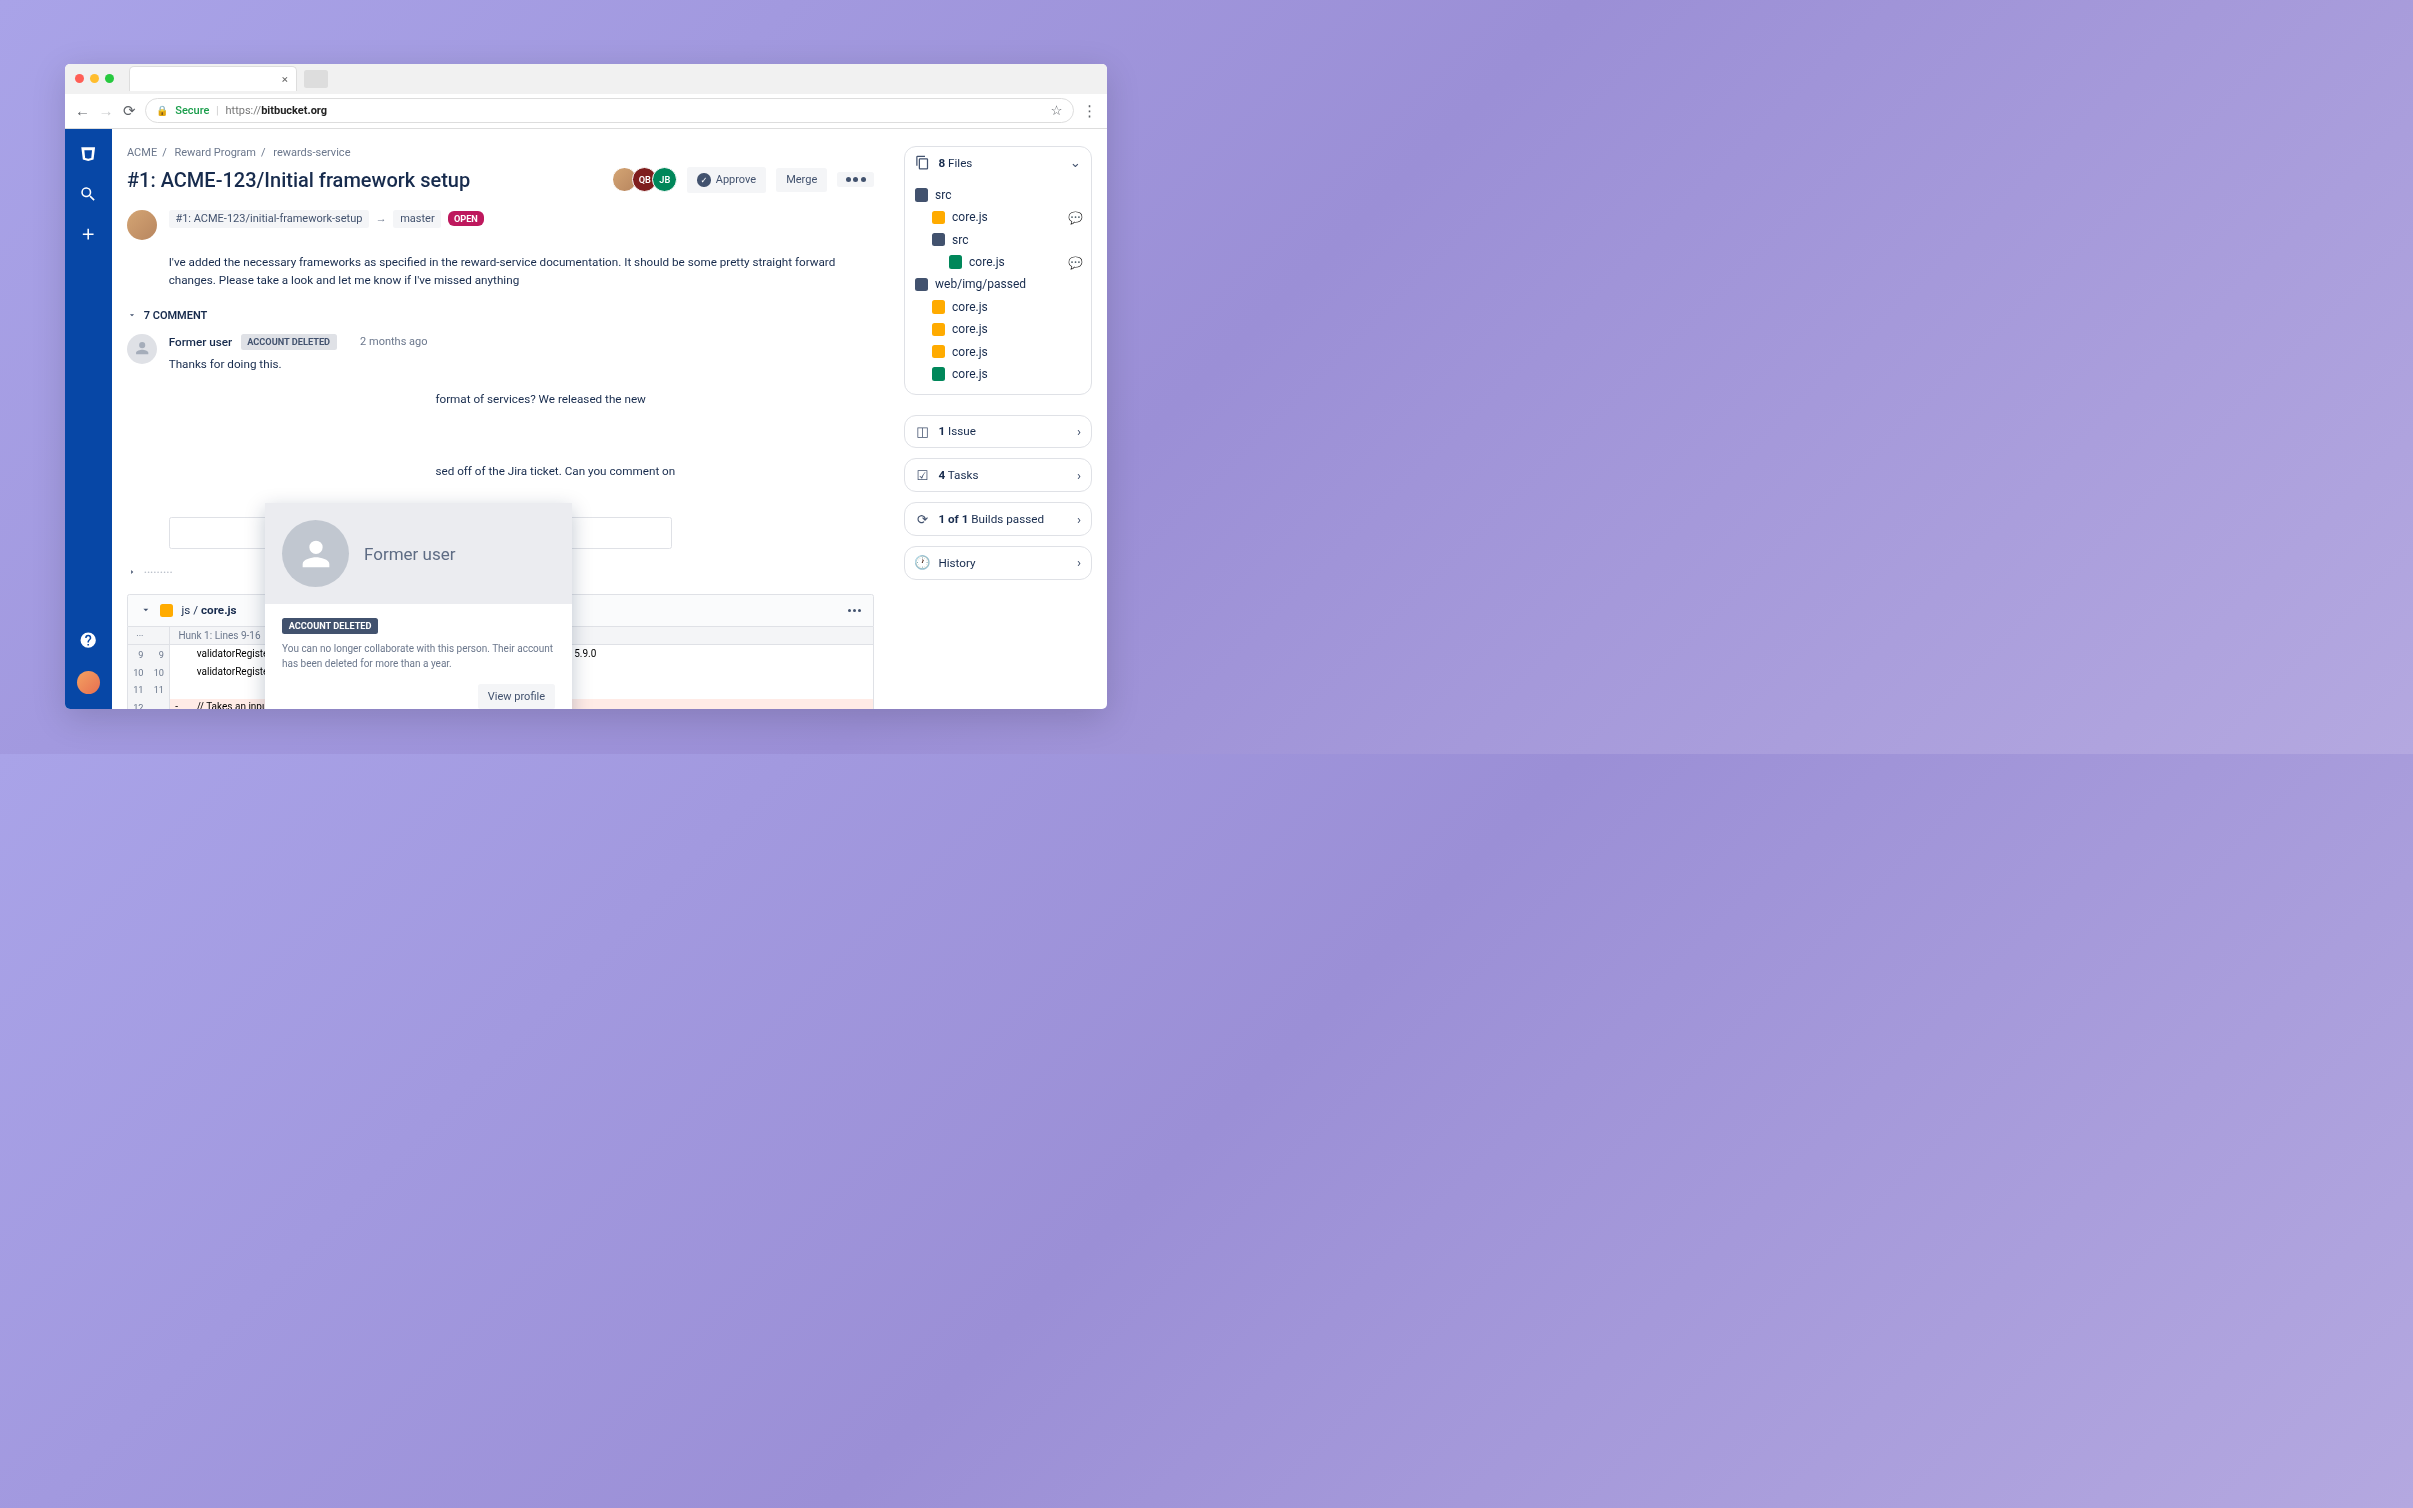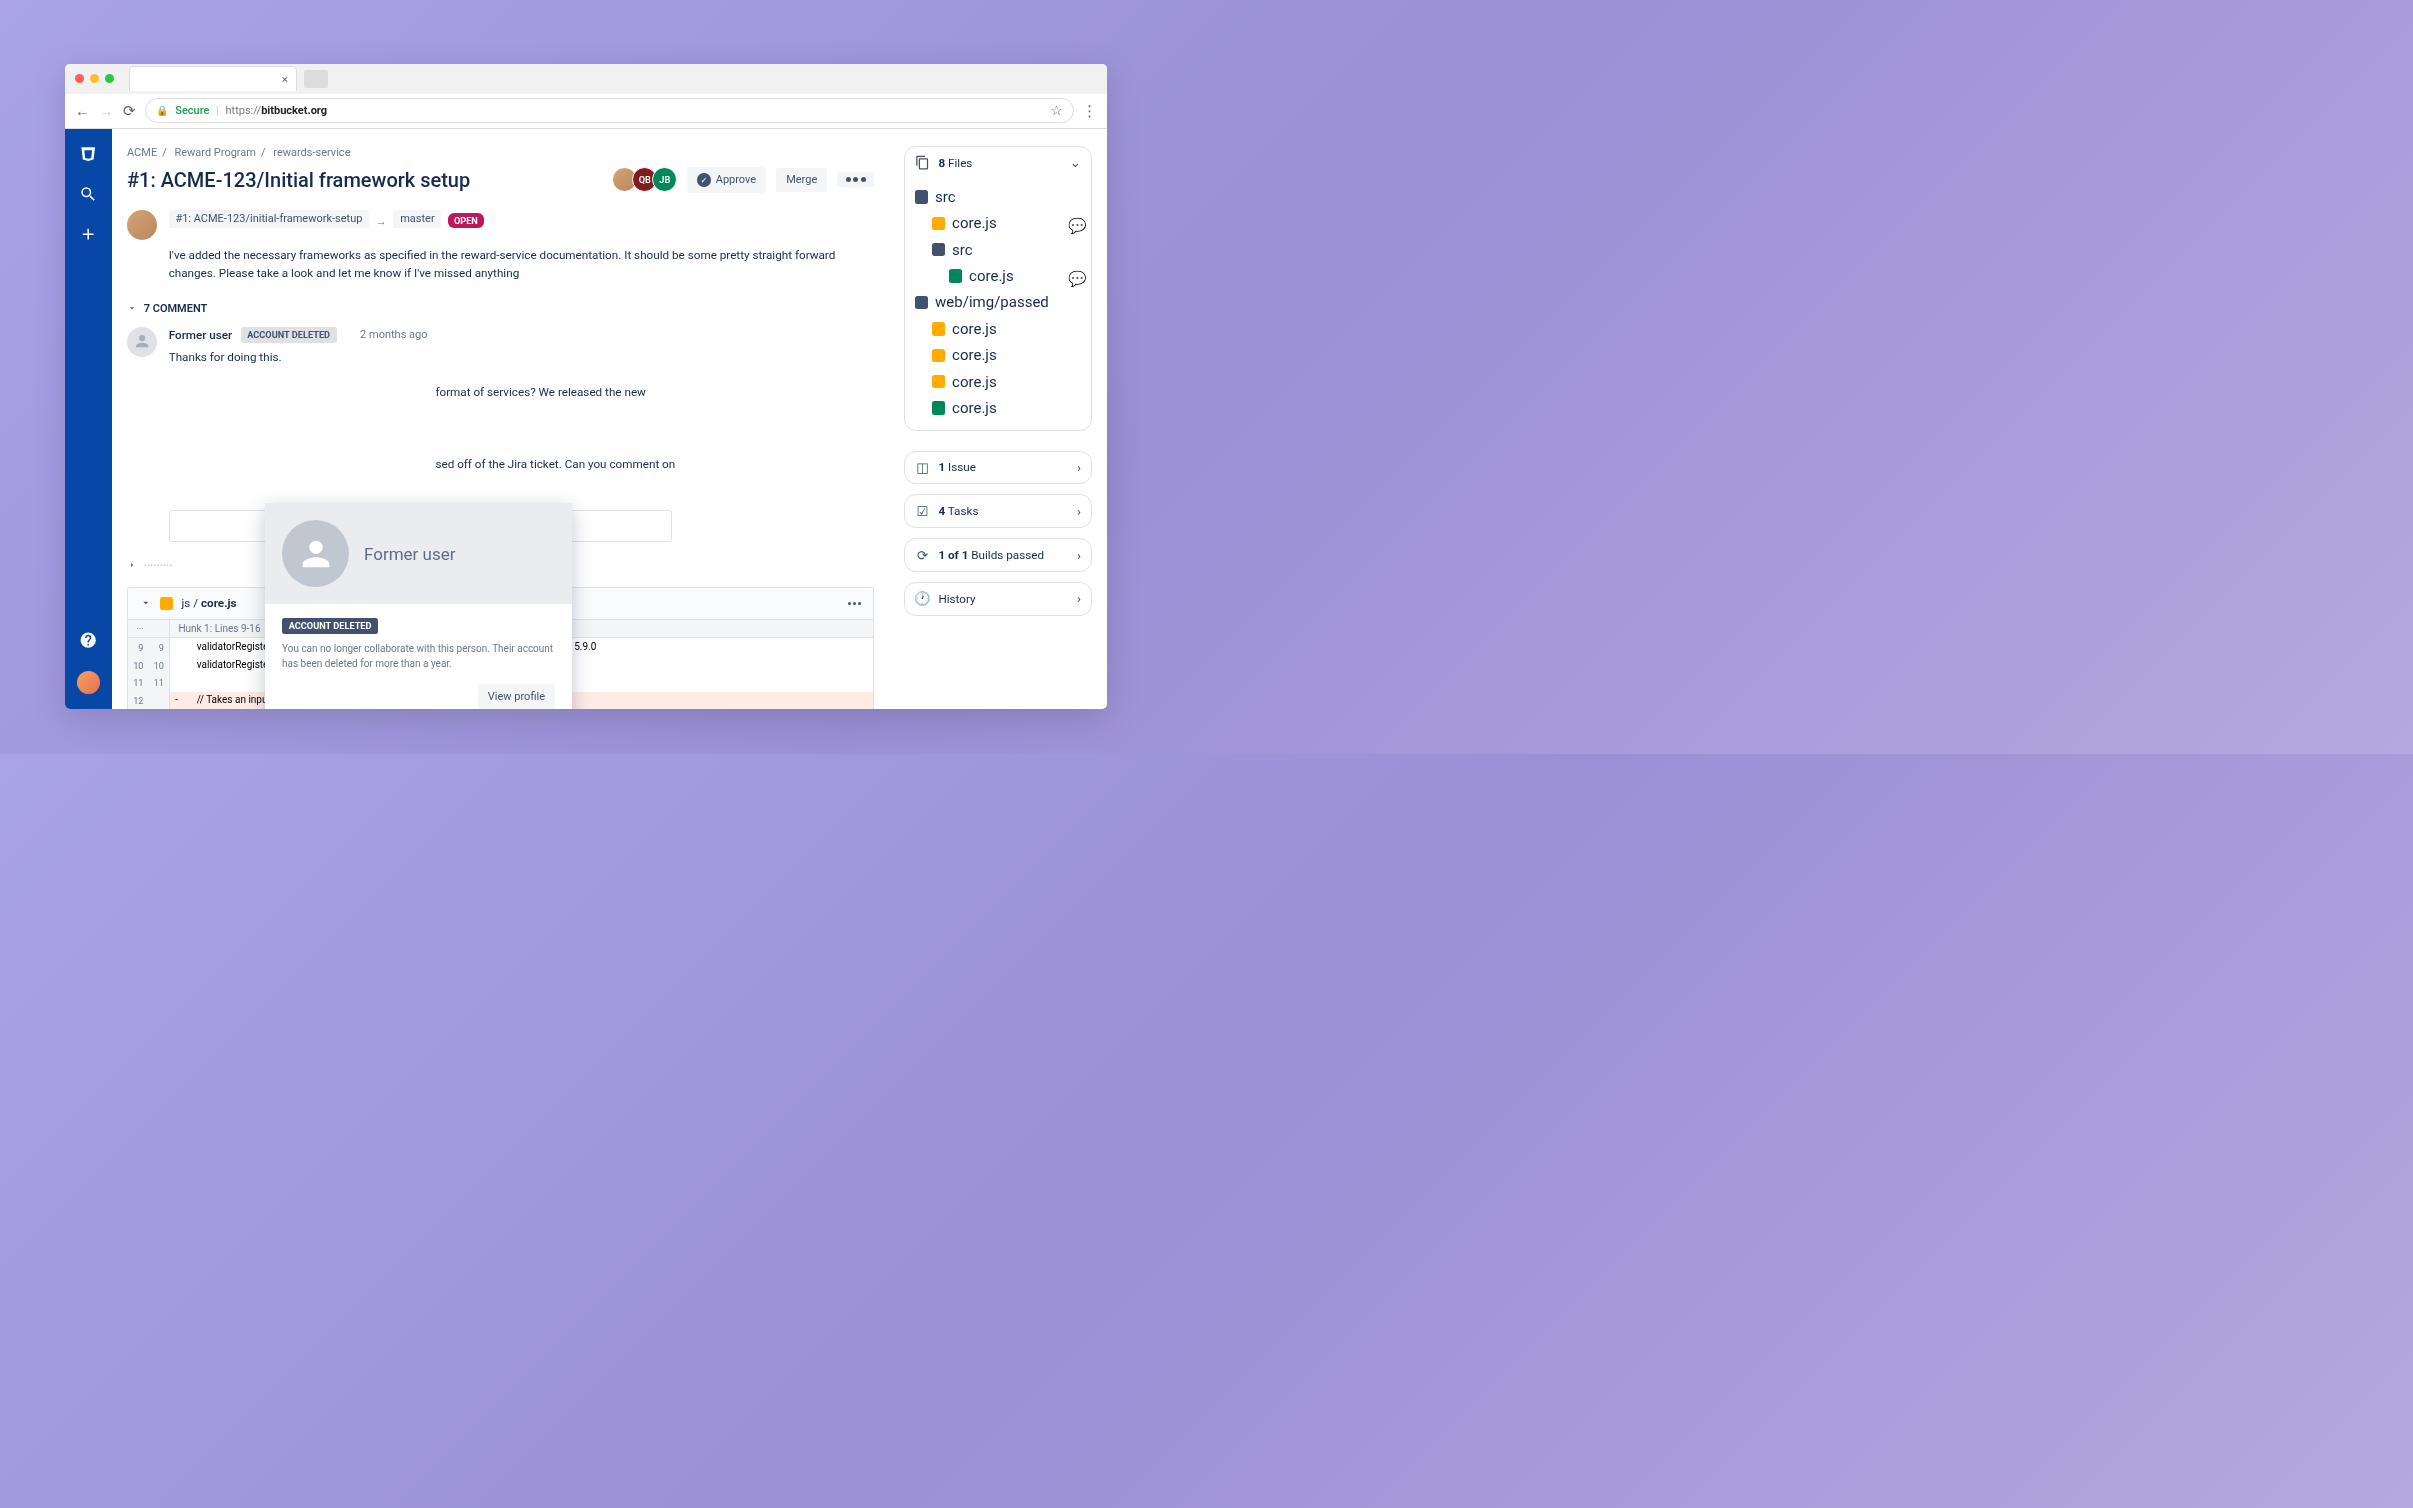--- a/index.html
+++ b/index.html
@@ -42,21 +42,21 @@
 .av1{background:linear-gradient(135deg,#d4a574,#b8865f)}
 .av2{background:#7f1d1d}
 .av3{background:#00875a}
 .btn{background:#f4f5f7;border:none;border-radius:2.5px;padding:5.9px 10px;font-size:11px;color:#42526e;cursor:pointer;display:flex;align-items:center;gap:5px}
 .btn .chk{width:13.4px;height:13.4px;background:#42526e;border-radius:50%;display:flex;align-items:center;justify-content:center;color:#fff;font-size:8.4px}
 .more{display:flex;gap:2.5px;padding:5px 8.4px;background:#f4f5f7;border-radius:2.5px}
 .more span{width:5px;height:5px;background:#42526e;border-radius:50%}
 .desc{display:flex;gap:11.7px;margin-bottom:20px}
 .descav{width:30px;height:30px;border-radius:50%;background:linear-gradient(135deg,#d4a574,#b8865f);flex-shrink:0}
 .descbody{flex:1}
-.branchrow{display:flex;align-items:flex-end;gap:6.7px;margin-bottom:18px;font-size:11px}
+.branchrow{display:flex;align-items:center;gap:6.7px;margin-bottom:25px;font-size:11px}
 .pill{background:#f4f5f7;padding:2.5px 6.7px;border-radius:2.5px;color:#42526e}
 .arrow{color:#6b778c}
 .openbadge{background:#be185d;color:#fff;padding:1.7px 5.9px;border-radius:6px;font-size:9.2px;font-weight:700}
 .desctext{color:#172b4d;font-size:11.7px;line-height:1.55}
 .section{display:flex;align-items:center;gap:6.7px;margin-bottom:11.7px;color:#172b4d;font-weight:600;font-size:11px}
 .chev{width:10px;height:10px}
 .comment{display:flex;gap:11.7px;margin-bottom:13.4px;padding-left:0}
 .cav{width:30px;height:30px;border-radius:50%;background:#dfe1e6;display:flex;align-items:center;justify-content:center;flex-shrink:0}
 .cav svg{width:18.4px;height:18.4px;fill:#a5adba}
 .cbody{flex:1}
@@ -93,21 +93,21 @@
 .coderow.del{background:#ffebe6}
 .coderow.add{background:#e3fcef}
 .codecell{padding:2.5px 8.4px;white-space:pre;flex:1}
 .sign{width:13.4px;text-align:center;padding:2.5px 0}
 .side{width:218px;padding:17px 15px;display:flex;flex-direction:column;gap:10px}
 .panel{border:0.8px solid #dfe1e6;border-radius:12px;background:#fff}
 .panelhdr{display:flex;align-items:center;padding:8.4px 10px;gap:8.4px;cursor:pointer}
 .panelhdr .pic{width:15px;height:15px;display:flex;align-items:center;justify-content:center;color:#42526e}
 .panelhdr .lbl{font-size:11.7px;color:#172b4d}
 .panelhdr .chv{margin-left:auto;color:#42526e}
-.tree{padding:5px 10px 8.4px;font-size:15px}
+.tree{padding:5px 10px 8.4px;font-size:12px}
 .treerow{display:flex;align-items:center;gap:6.7px;padding:4.2px 0}
 .treerow.d1{padding-left:0}
 .treerow.d2{padding-left:17px}
 .treerow.d3{padding-left:34px}
 .ticon{width:13.4px;height:13.4px;border-radius:2.5px;flex-shrink:0}
 .ticon.folder{background:#42526e}
 .ticon.mod{background:#ffab00}
 .ticon.add{background:#00875a}
 .tname{color:#172b4d}
 .tcomment{margin-left:auto;width:12.6px;height:12.6px;color:#6b778c}

